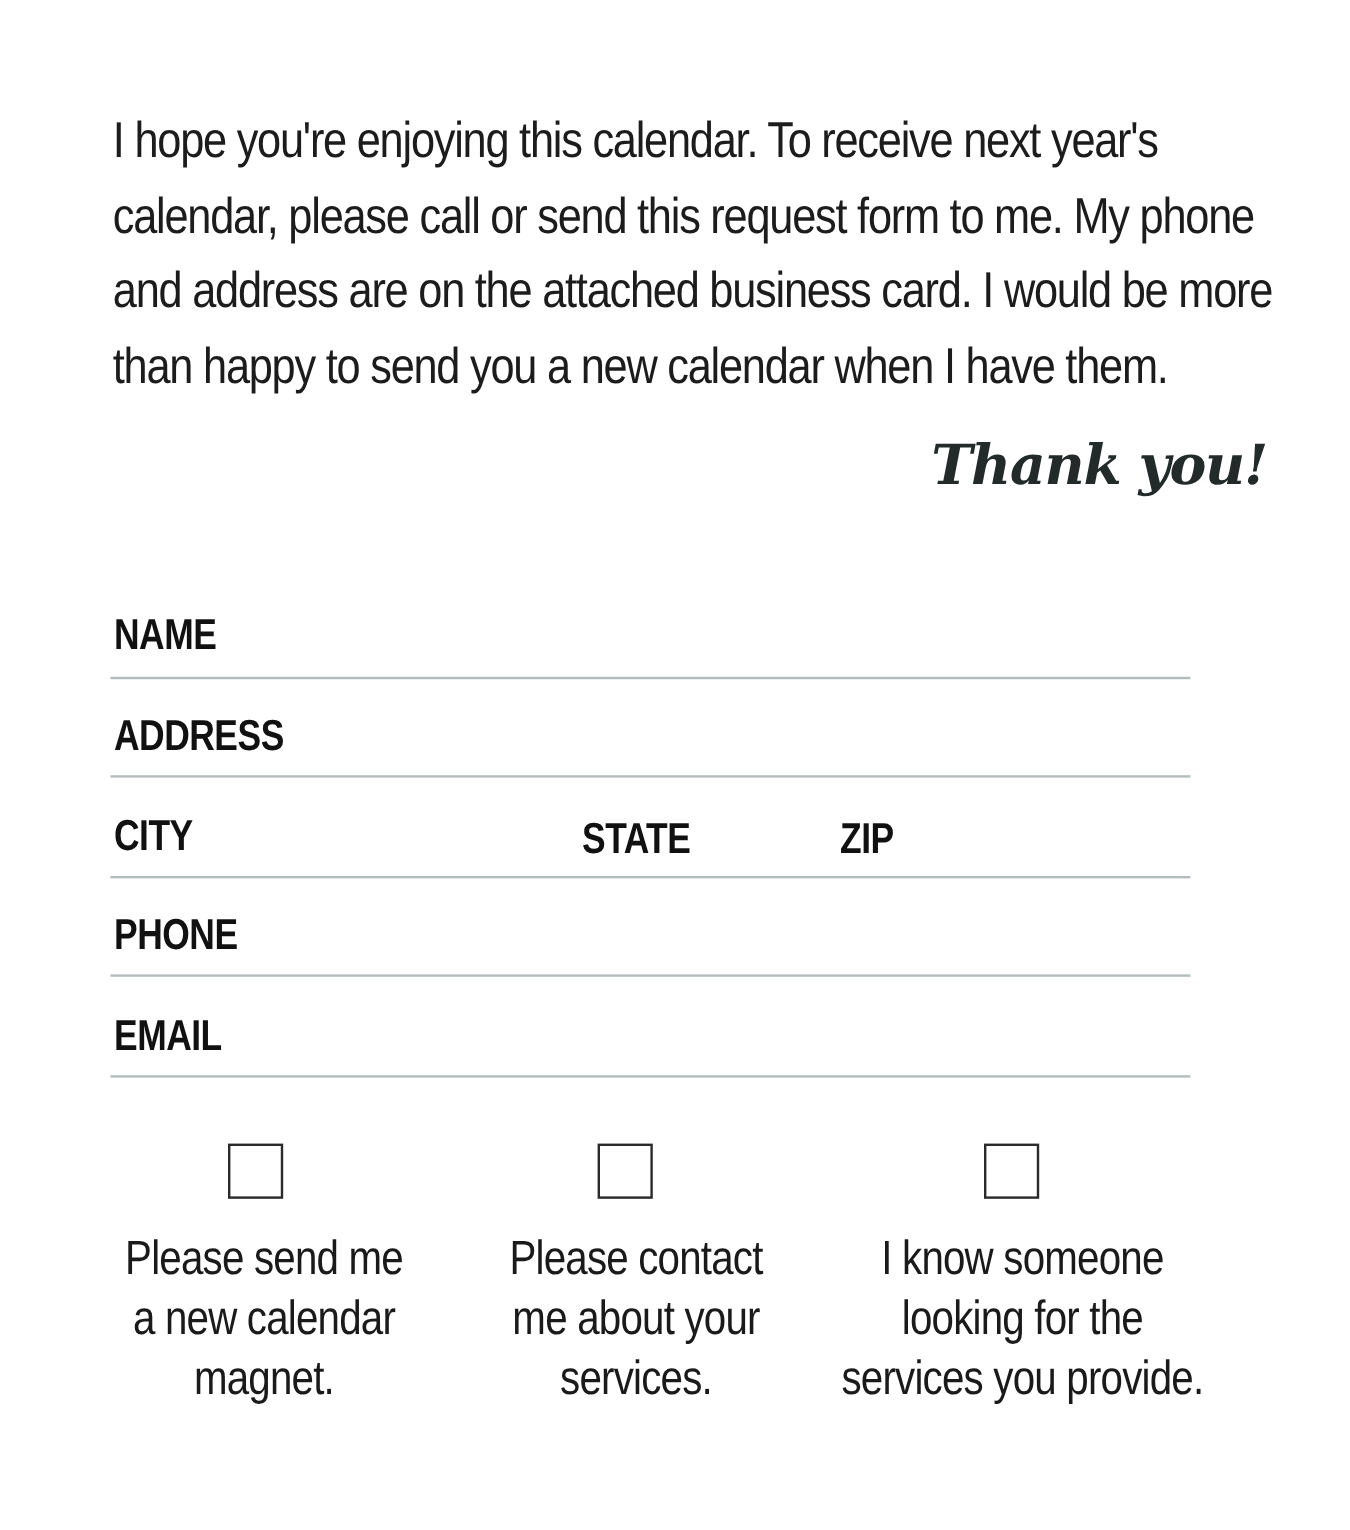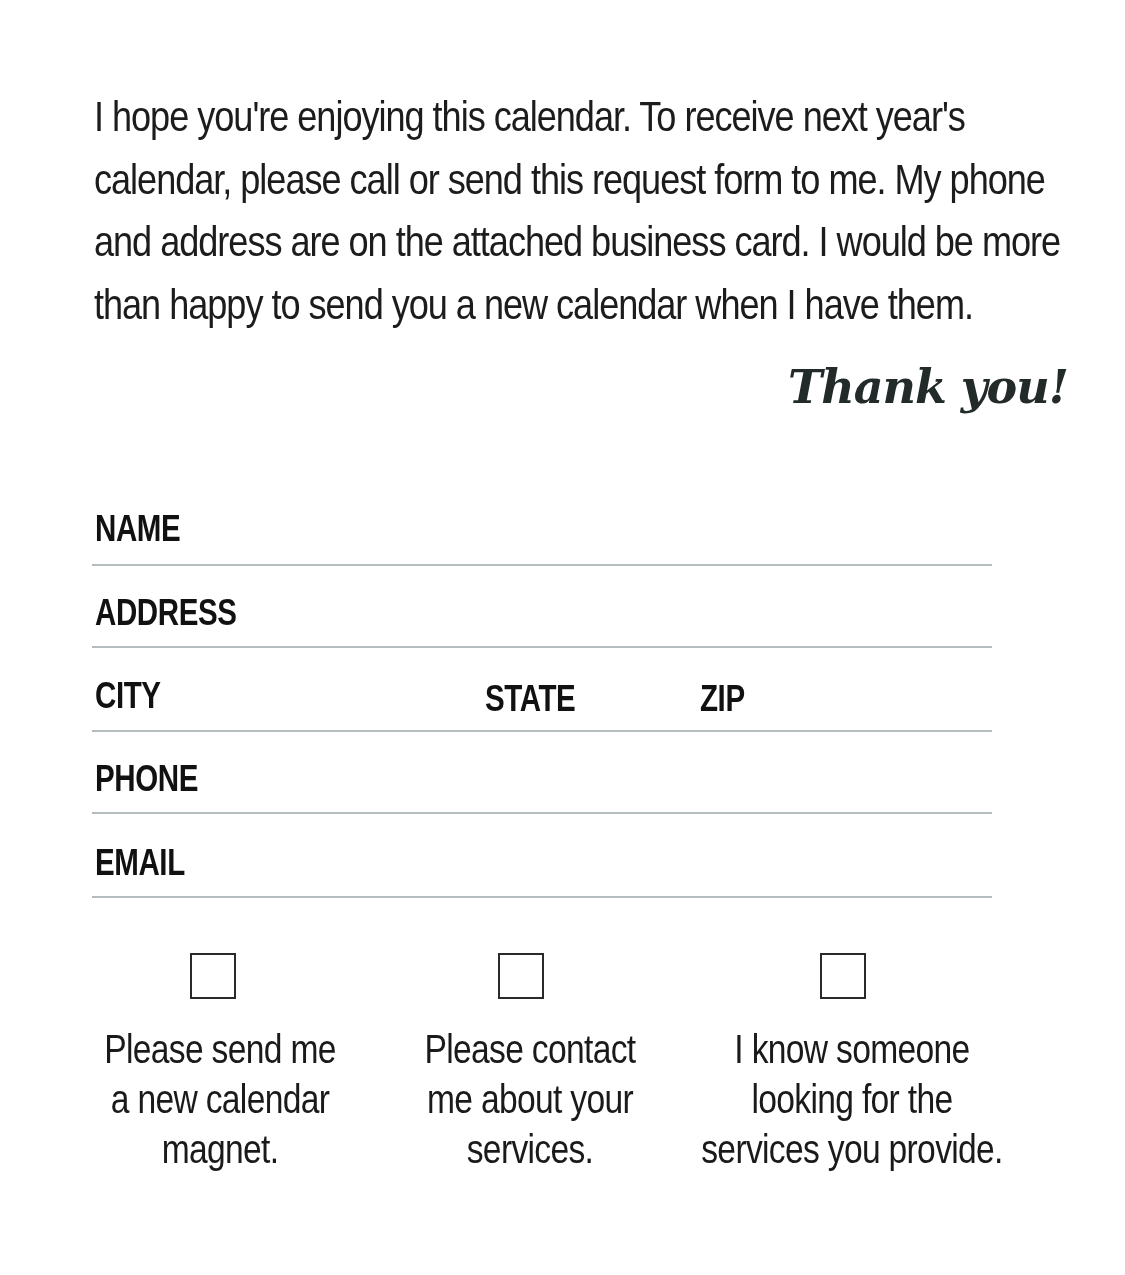--- a/index.html
+++ b/index.html
@@ -1,19 +1,19 @@
 <!DOCTYPE html>
 <html><head>
 <meta charset="utf-8">
 <style>
   html, body { margin:0; padding:0; background:#ffffff; }
   body { width:1125px; height:1275px; position:relative; overflow:hidden; color:#1a1a1a; font-family:"Liberation Sans", sans-serif; }
   .intro { position:absolute; left:94px; top:86px; width:990px; font-family:"Liberation Sans", sans-serif; font-size:42px; line-height:62.5px; color:#1c1c1c; letter-spacing:-1.2px; transform:scaleX(0.86); transform-origin:left top; width:1130px; }
   .intro div { white-space:nowrap; }
-  .thanks { position:absolute; left:776px; top:360px; font-family:"DejaVu Serif", serif; font-style:italic; font-weight:bold; font-size:46px; color:#222a2a; letter-spacing:-1px;margin-left:12px; }
+  .thanks { position:absolute; left:776px; top:360px; font-family:"DejaVu Serif", serif; font-style:italic; font-weight:bold; font-size:46px; color:#222a2a; letter-spacing:-1px; }
   .field { position:absolute; left:92px; width:900px; border-bottom:2px solid #b3bdbd; height:2px; }
   .label { position:absolute; font-family:"Liberation Sans", sans-serif; font-weight:bold; font-size:36px; color:#111; transform:scaleX(0.82); transform-origin:left top; letter-spacing:-0.5px; }
   .cb { position:absolute; width:46px; height:46px; border:2px solid #2a2a2a; box-sizing:border-box; top:953px; background:#fff; cursor:pointer; }
   .opt { position:absolute; top:1024px; text-align:center; font-family:"Liberation Sans", sans-serif; font-size:40px; line-height:50px; color:#1a1a1a; transform:scaleX(0.84); letter-spacing:-0.8px; }
 </style>
 </head>
 <body>
 
 <div class="intro">
   <div>I hope you're enjoying this calendar. To receive next year's</div>

